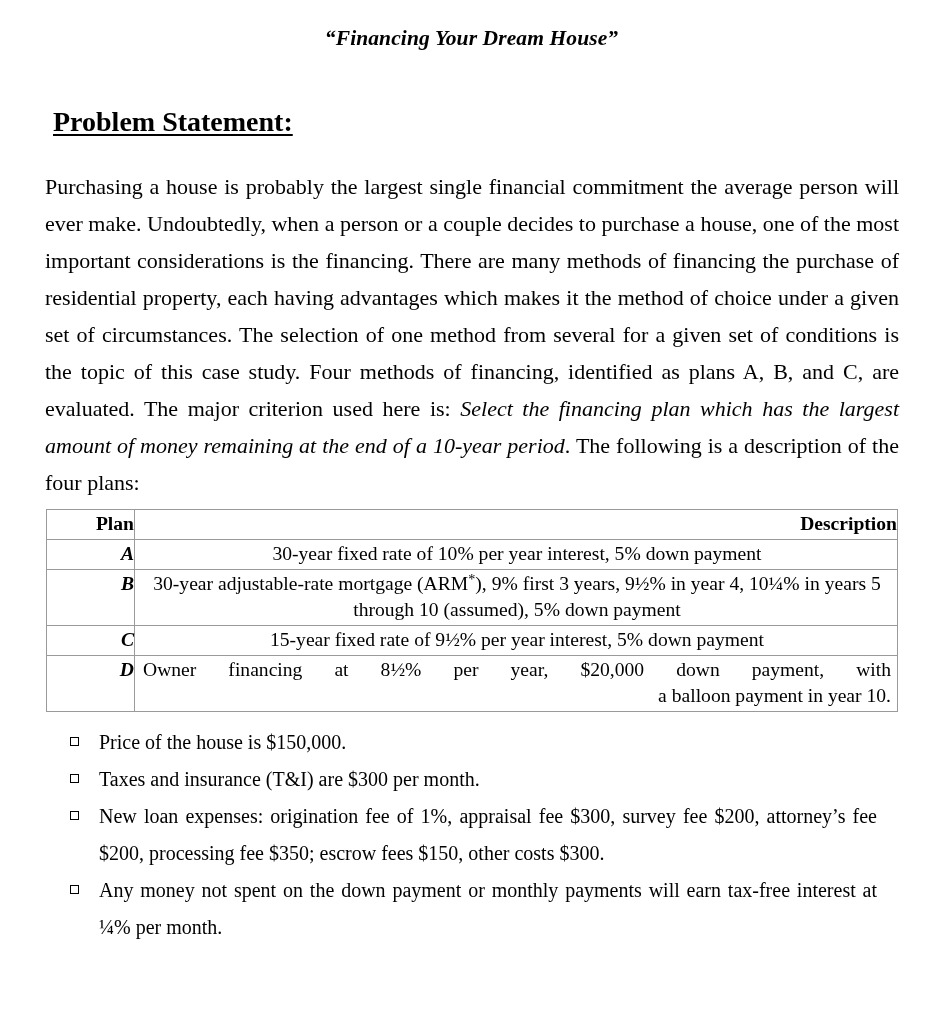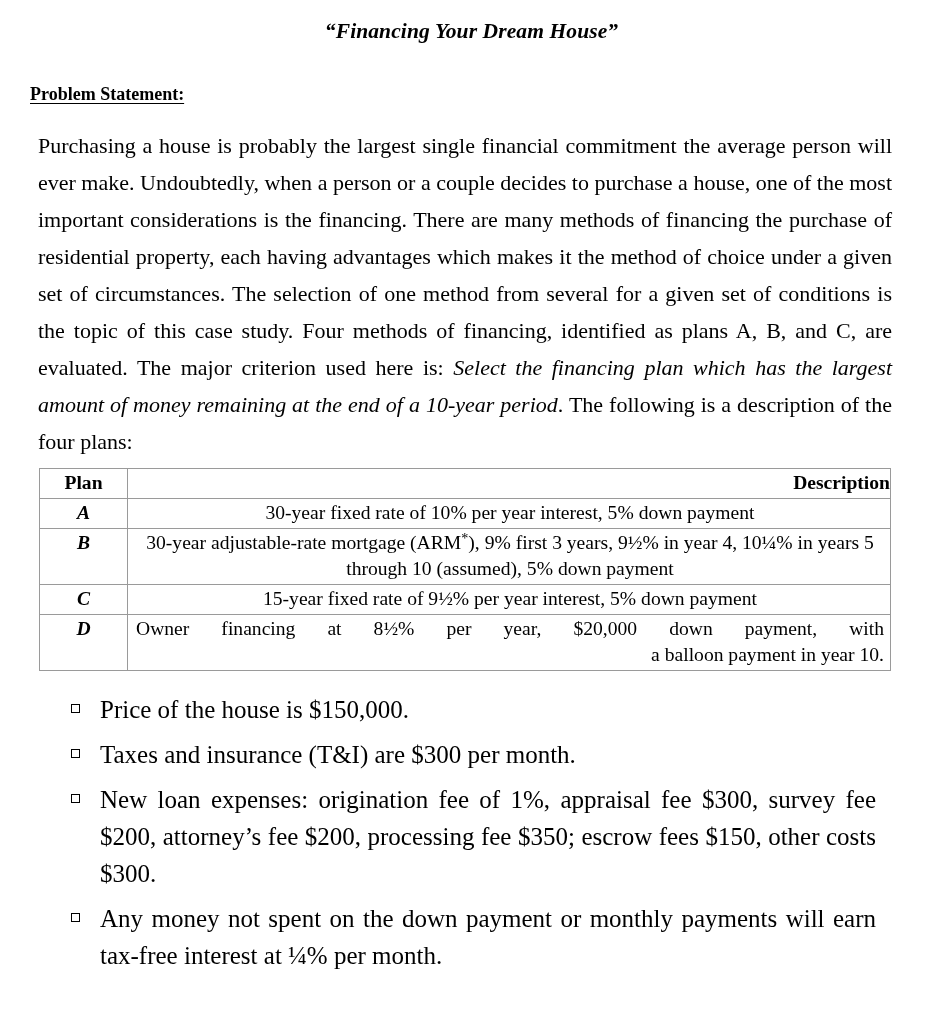--- a/index.html
+++ b/index.html
@@ -12,40 +12,40 @@
     height: 1024px;
     font-family: "Liberation Serif", "DejaVu Serif", serif;
     color: #000000;
     overflow: hidden;
   }
   .page {
     position: relative;
     width: 943px;
     height: 1024px;
     box-sizing: border-box;
-    padding: 8px;
+    padding: 15px;
   }
 
   
   .doc-title {
     text-align: center;
     font-weight: bold;
     font-style: italic;
     font-size: 21.5px;
     line-height: 1;
     padding-top: 13px;
     letter-spacing: 0.1px;
   }
 
   
   .section-heading {
-    margin: 0;
+    margin: 16px;
     padding-left: 22px;
     padding-top: 42px;
-    font-size: 18px;
+    font-size: 28px;
     font-weight: bold;
     line-height: 1;
   }
   .section-heading .u {
     text-decoration: underline;
     text-underline-offset: 3px;
   }
 
   
   .body-block {
@@ -82,21 +82,21 @@
   table.plan-table col.c-desc { width: 763px; }
   table.plan-table th,
   table.plan-table td {
     border: 1px solid #9a9a9a;
     padding: 1px 0 2px 0;
     vertical-align: top;
     line-height: 26px;
   }
   table.plan-table th.h-plan,
   table.plan-table td.plan-letter {
-    text-align: center;
+    text-align: right;
   }
   table.plan-table th.h-plan,
   table.plan-table th.h-desc {
     font-weight: bold;
   }
   table.plan-table th.h-desc { text-align: right; }
   table.plan-table td.plan-letter {
     font-weight: bold;
     font-style: italic;
   }
@@ -134,24 +134,24 @@
     line-height: 1;
   }
   ul.info-list {
     list-style: none;
     margin: 0;
     padding: 0;
     padding-top: 12px;
   }
   ul.info-list li {
     position: relative;
-    margin: 8px;
+    margin: 0;
     padding-left: 84px;
     padding-right: 51px;
-    font-size: 25px;
+    font-size: 20px;
     line-height: 37px;
     text-align: justify;
     text-justify: inter-word;
   }
   ul.info-list li .bullet-box {
     position: absolute;
     left: 55px;
     top: 13px;
     width: 9px;
     height: 9px;

